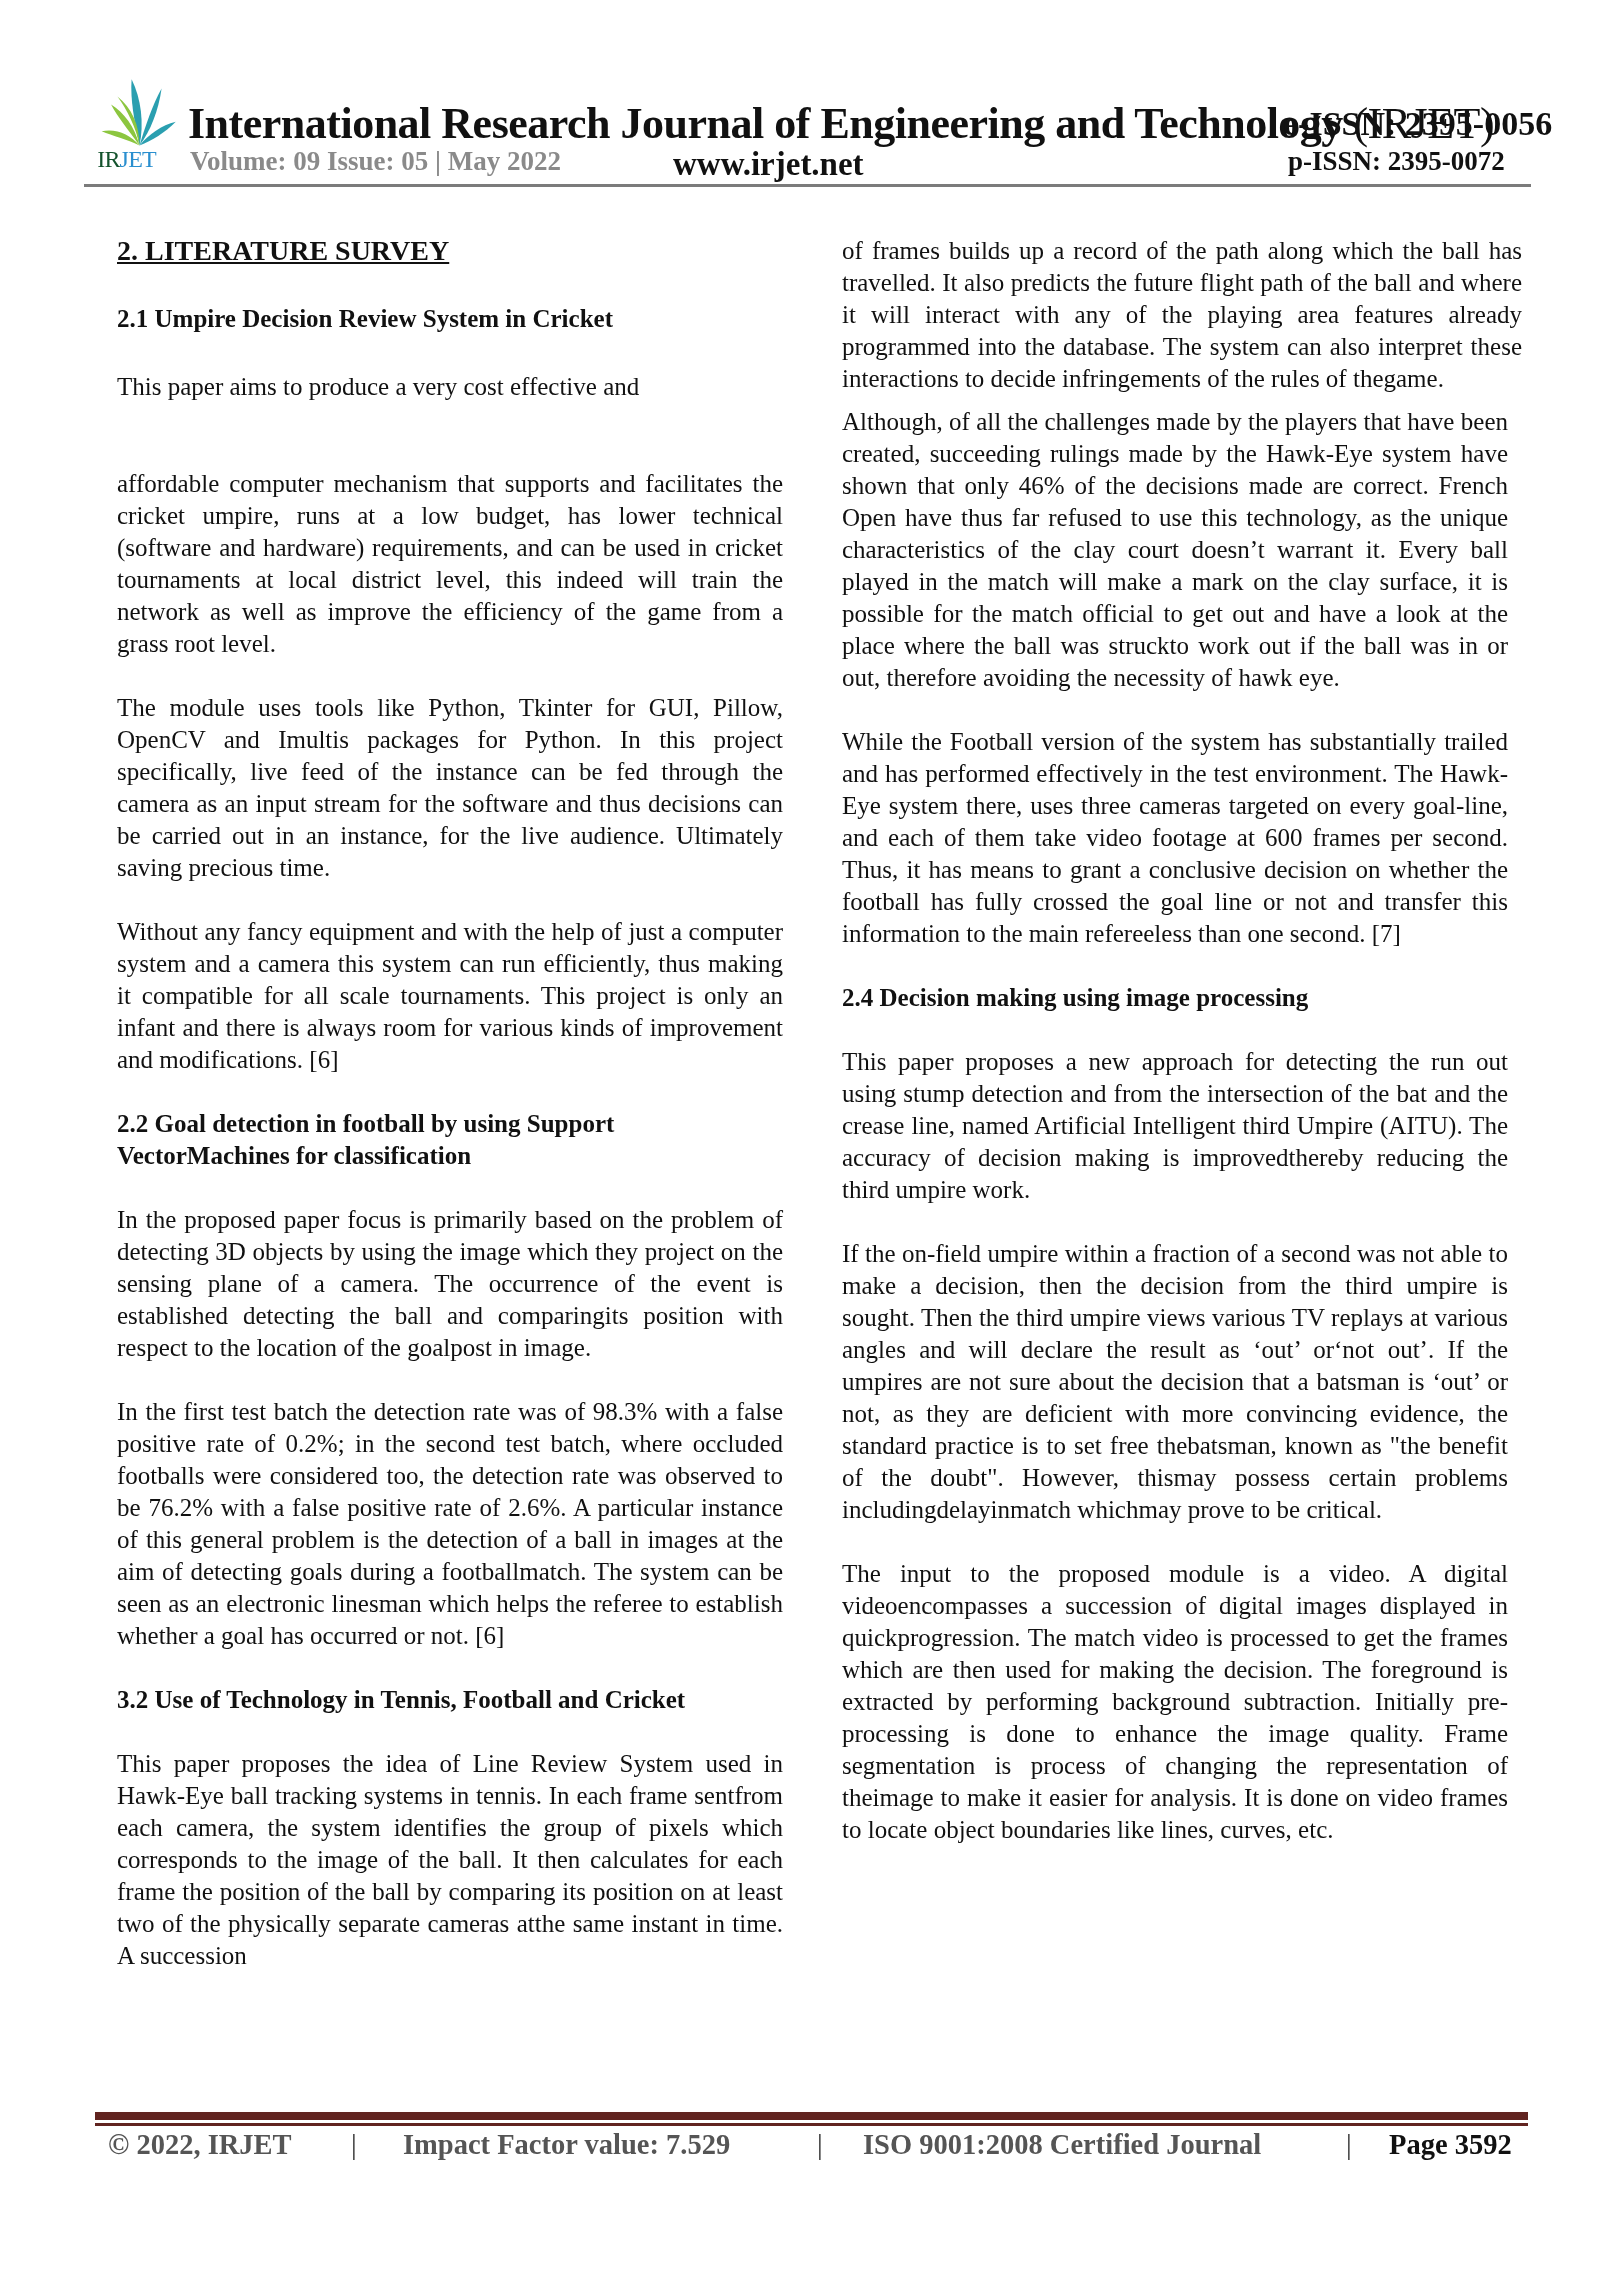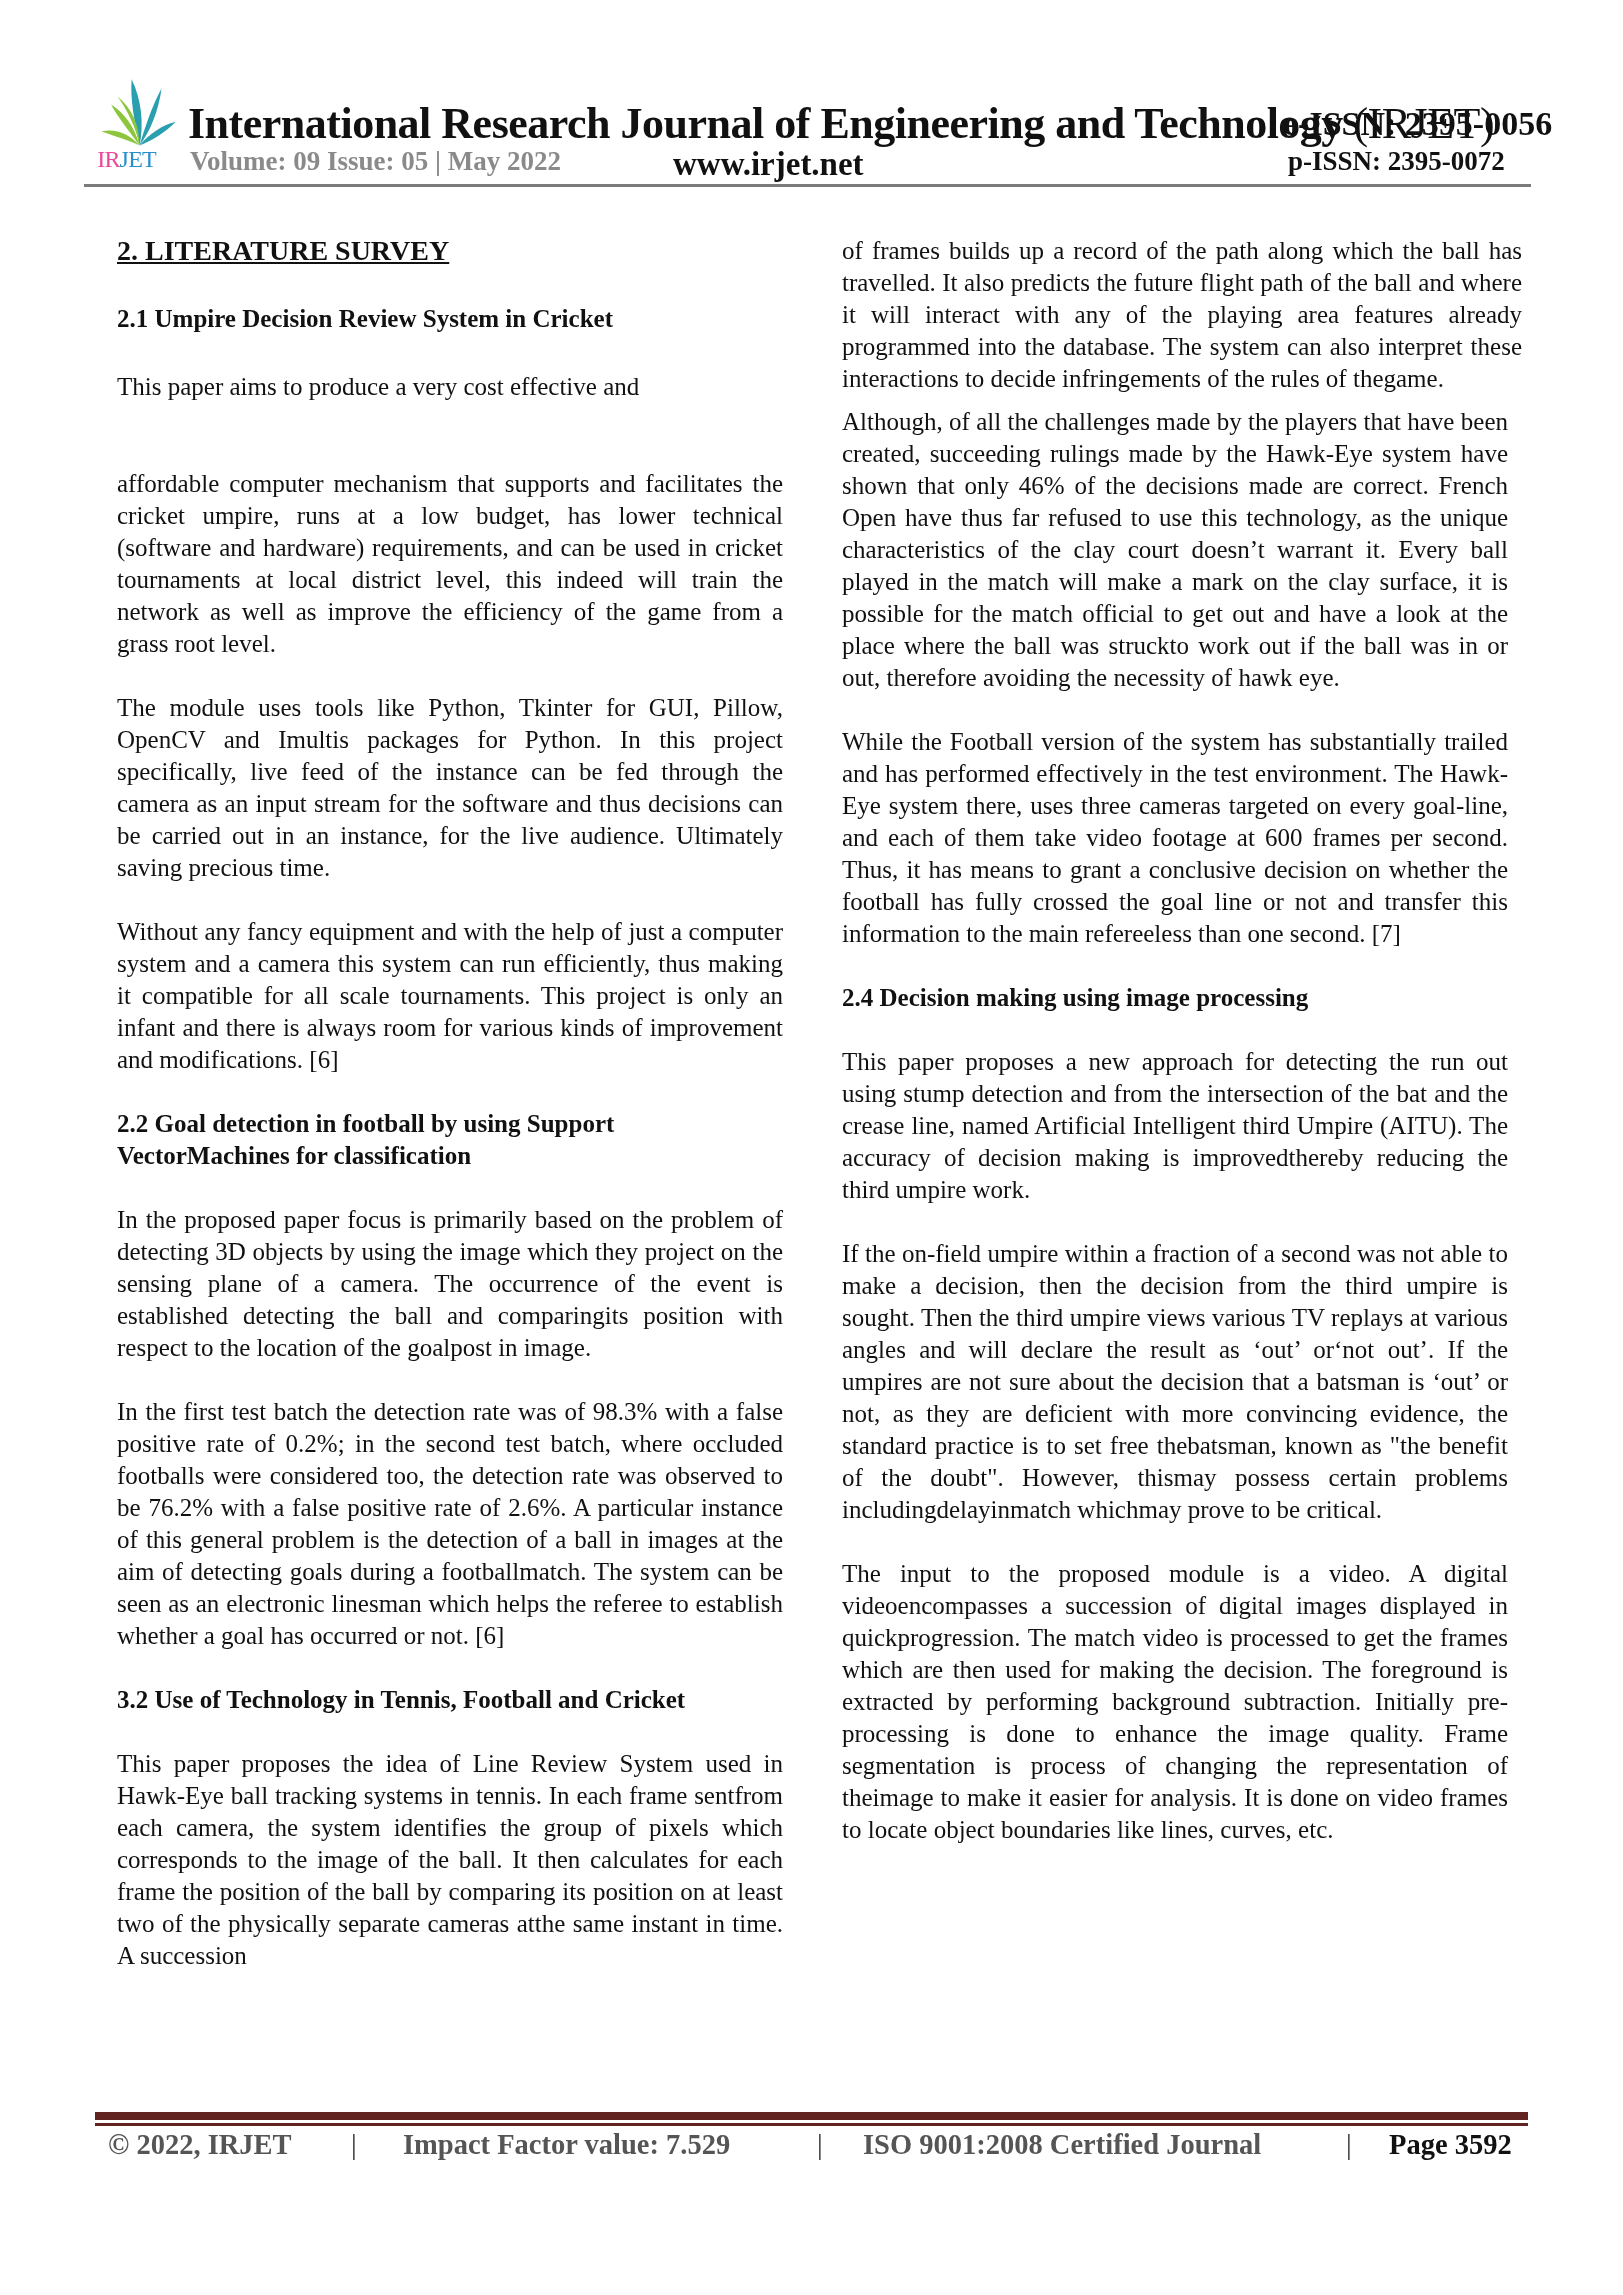--- a/index.html
+++ b/index.html
@@ -6,21 +6,21 @@
   body {
     width: 1623px; height: 2295px; position: relative; overflow: hidden;
     font-family: "Liberation Serif", "DejaVu Serif", serif; color: #111;
   }
   
   .header { position: absolute; left: 94px; top: 76px; width: 1438px; height: 111px; }
   .logo { position: absolute; left: 0; top: 0; width: 89px; height: 103px; }
   .logo svg { position: absolute; left: 6.3px; top: 0; }
   .logo-text { position: absolute; left: 3.2px; top: 70px; font-size: 24px; letter-spacing: -0.8px;
     font-family: "Liberation Serif", serif; }
-  .logo-text .g { color: #ec4899; } .logo-text .b { color: #2a8fcf; }
+  .logo-text .g { color: #14532d; } .logo-text .b { color: #2a8fcf; }
   .journal-title { position: absolute; left: 94px; top: 22px; font-size: 44px; font-weight: bold;
     font-family: "Liberation Serif", serif; letter-spacing: -0.5px; white-space: nowrap; }
   .journal-title .abbr { font-weight: normal; }
   .issn-e { position: absolute; left: 631px; top: 28.5px; font-size: 34px; font-weight: bold; white-space: nowrap; }
   .volume { position: absolute; left: 96px; top: 70px; font-size: 27px; font-weight: bold; color: #8a8a8a; white-space: nowrap; }
   .website { position: absolute; left: 579px; top: 70px; font-size: 33px; font-weight: bold; white-space: nowrap; }
   .issn-p { position: absolute; left: 1194px; top: 70px; font-size: 27px; font-weight: bold; white-space: nowrap; }
   .issn-e { left: 1189px; }
   .header-rule { position: absolute; left: 84px; top: 184px; width: 1447px; height: 3.2px; background: #7b7b7b; }
 

